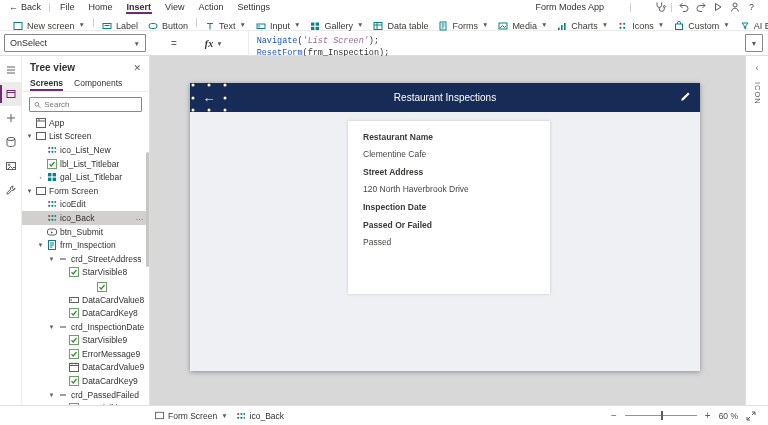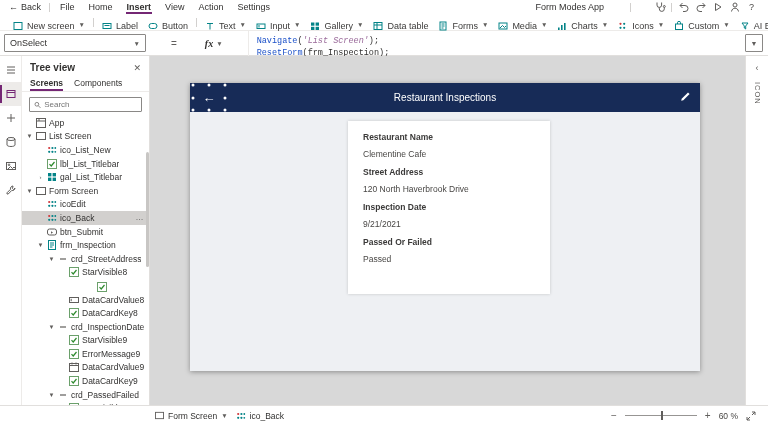--- a/index.html
+++ b/index.html
@@ -604,21 +604,20 @@
               <path d="M2.2 9.8l.5-2.1 6.3-6.3 1.6 1.6-6.3 6.3z" fill="#fff"></path>
             </svg>
         </span>
       </div>
       <div class="form-card" id="form-card">
           <div class="f-label">Restaurant Name</div>
           <div class="f-value">Clementine Cafe</div>
           <div class="f-label">Street Address</div>
           <div class="f-value">120 North Haverbrook Drive</div>
           <div class="f-label">Inspection Date</div>
-          <div class="f-value">9/21/2021</div>
           <div class="f-label">Passed Or Failed</div>
           <div class="f-value">Passed</div>
         </div>
     </div>
   </div>
 
   <div class="right-col">
     <span class="chev-left">‹</span>
     <span class="vert-label">ICON</span>
   </div>

